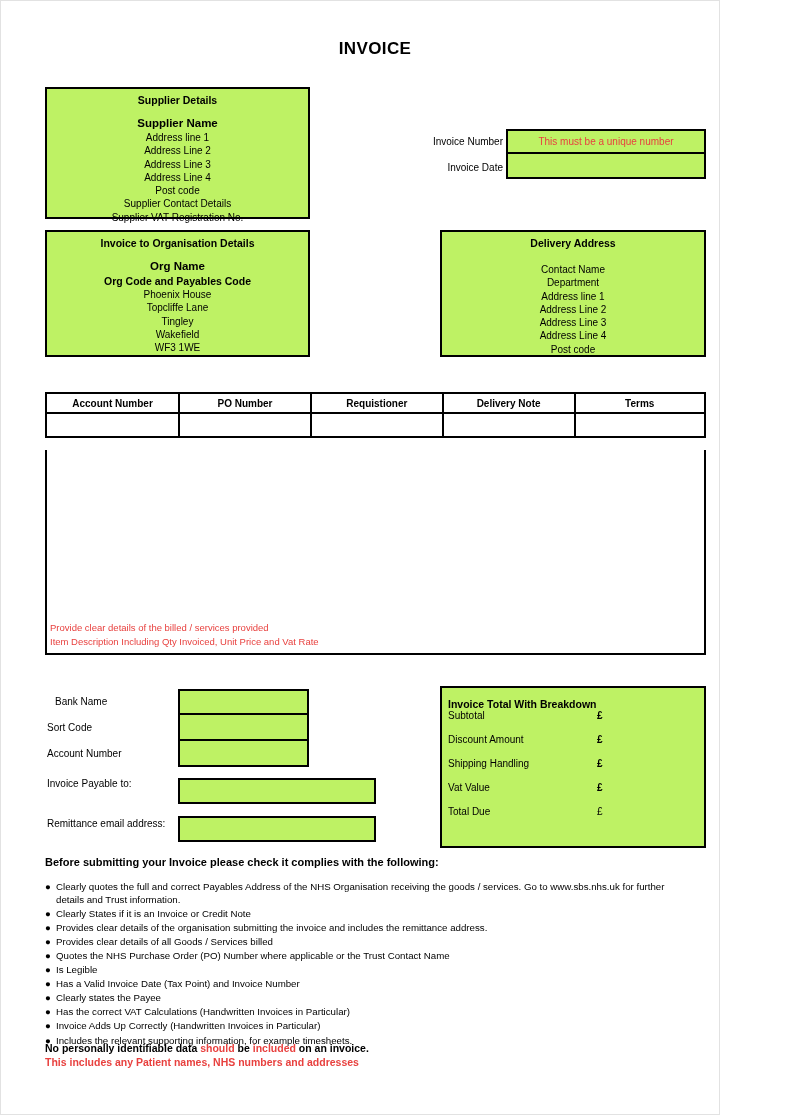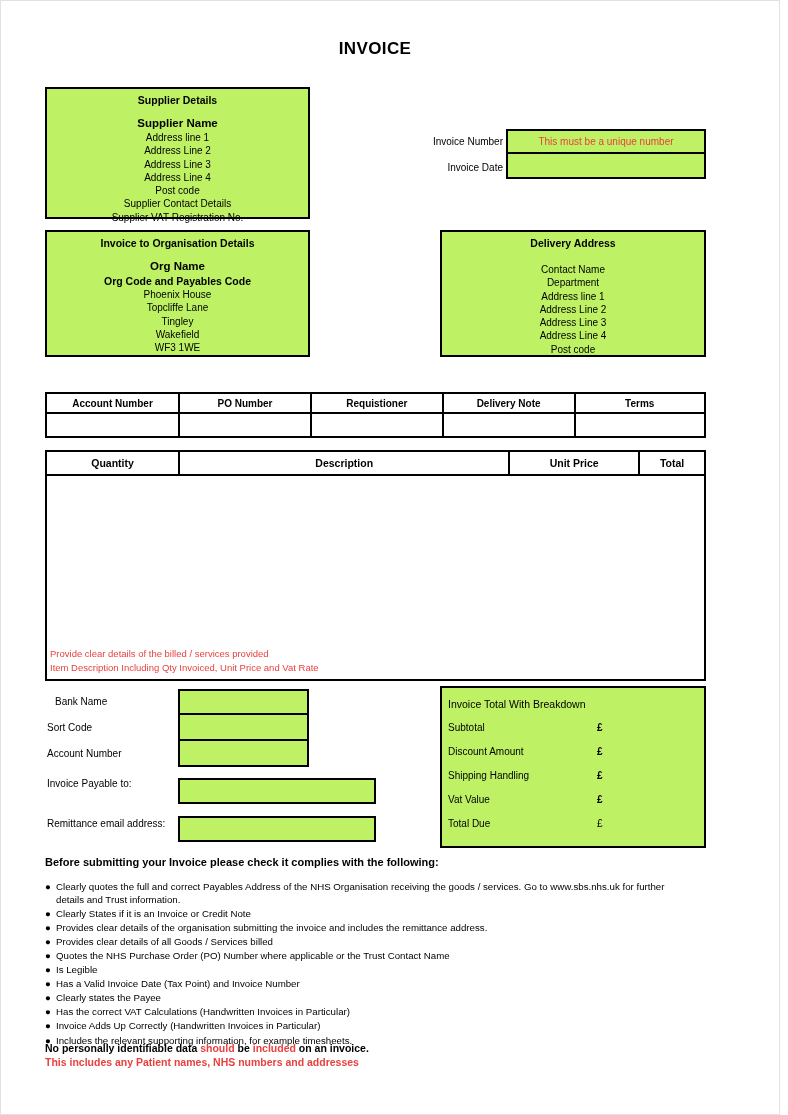--- a/index.html
+++ b/index.html
@@ -6,21 +6,21 @@
     margin: 0;
     padding: 0;
     background: #ffffff;
   }
   body {
     font-family: "Liberation Sans", sans-serif;
     color: #000000;
   }
   #page {
     position: relative;
-    width: 780px;
+    width: 720px;
     height: 1115px;
     background: #ffffff;
     border: 1px solid #e2e2e2;
     box-sizing: border-box;
     overflow: hidden;
   }
 
   .abs { position: absolute; }
 
   
@@ -162,22 +162,21 @@
   #sort-code-field      { left: 177px; top: 714px; width: 131px; height: 26px; border-top: none; }
   #account-number-field { left: 177px; top: 740px; width: 131px; height: 26px; border-top: none; }
   #payable-to-field     { left: 177px; top: 777px; width: 198px; height: 26px; }
   #remittance-field     { left: 177px; top: 815px; width: 198px; height: 26px; }
 
   
   #totals-box { left: 439px; top: 685px; width: 266px; height: 162px; }
   #totals-inner { padding: 10px 0 0 6px; }
   #totals-heading {
     font-size: 10.5px;
-    font-weight: normal;
-    margin-bottom: 12px;
+    font-weight: bold;
   }
   .total-row {
     display: flex;
     font-size: 10px;
     margin-bottom: 13px;
     gap: 24px;
   }
   .total-row .t-label { width: 125px; }
   .total-row .t-currency { font-weight: bold; }
   .total-row.grand .t-label,
@@ -301,26 +300,20 @@
 
   <div id="items-table" class="abs">
     <table>
       <colgroup>
         <col style="width:20.2%">
           <col style="width:50.1%">
           <col style="width:19.7%">
           <col style="width:10.0%">
       </colgroup>
       <tbody>
-          <tr>
-        <th>Quantity</th>
-        <th>Description</th>
-        <th>Unit Price</th>
-        <th>Total</th>
-      </tr>
       <tr>
         <td class="body-cell" colspan="4">
           <div class="items-note">Provide clear details of the billed / services provided</div>
           <div class="items-note" style="padding-top:0;margin-top:-4px;">Item Description Including Qty Invoiced, Unit Price and Vat Rate</div>
         </td>
       </tr>
     </tbody>
       </table>
   </div>
 

